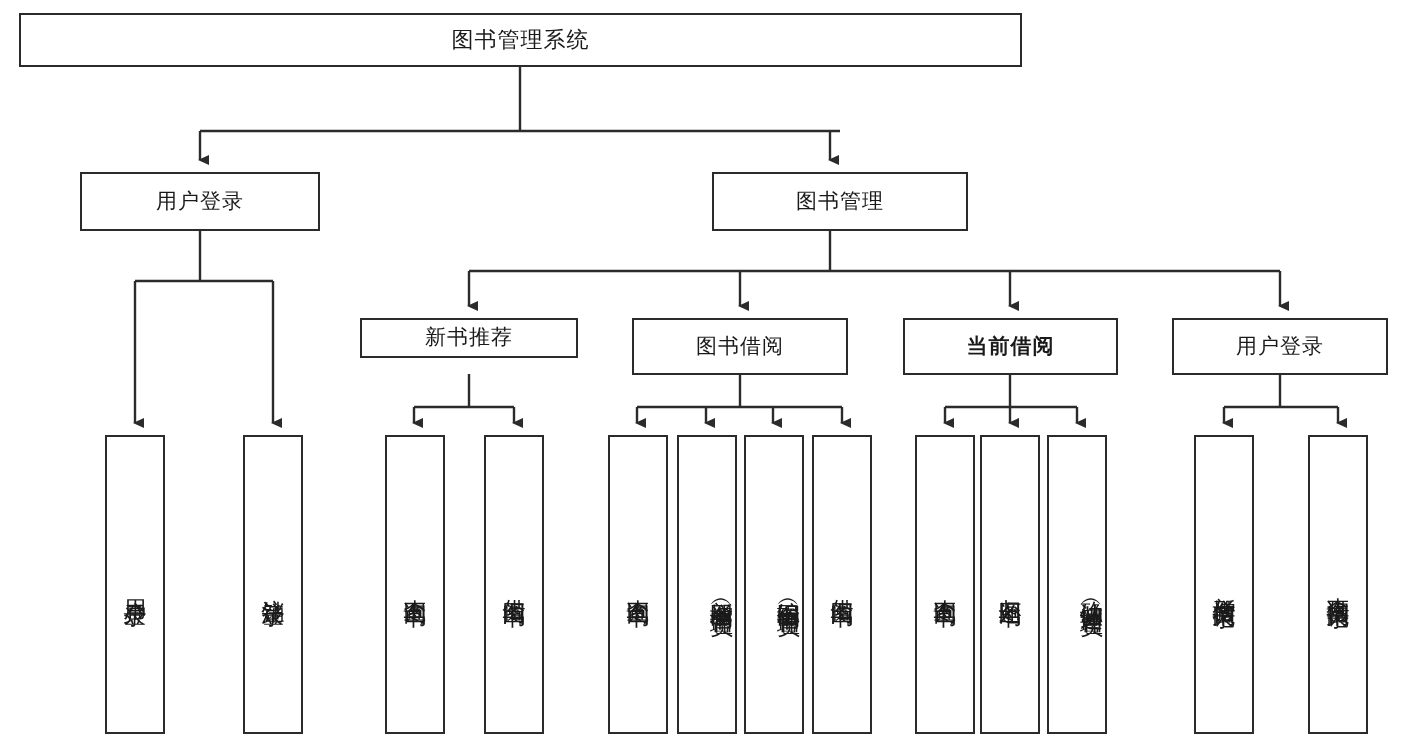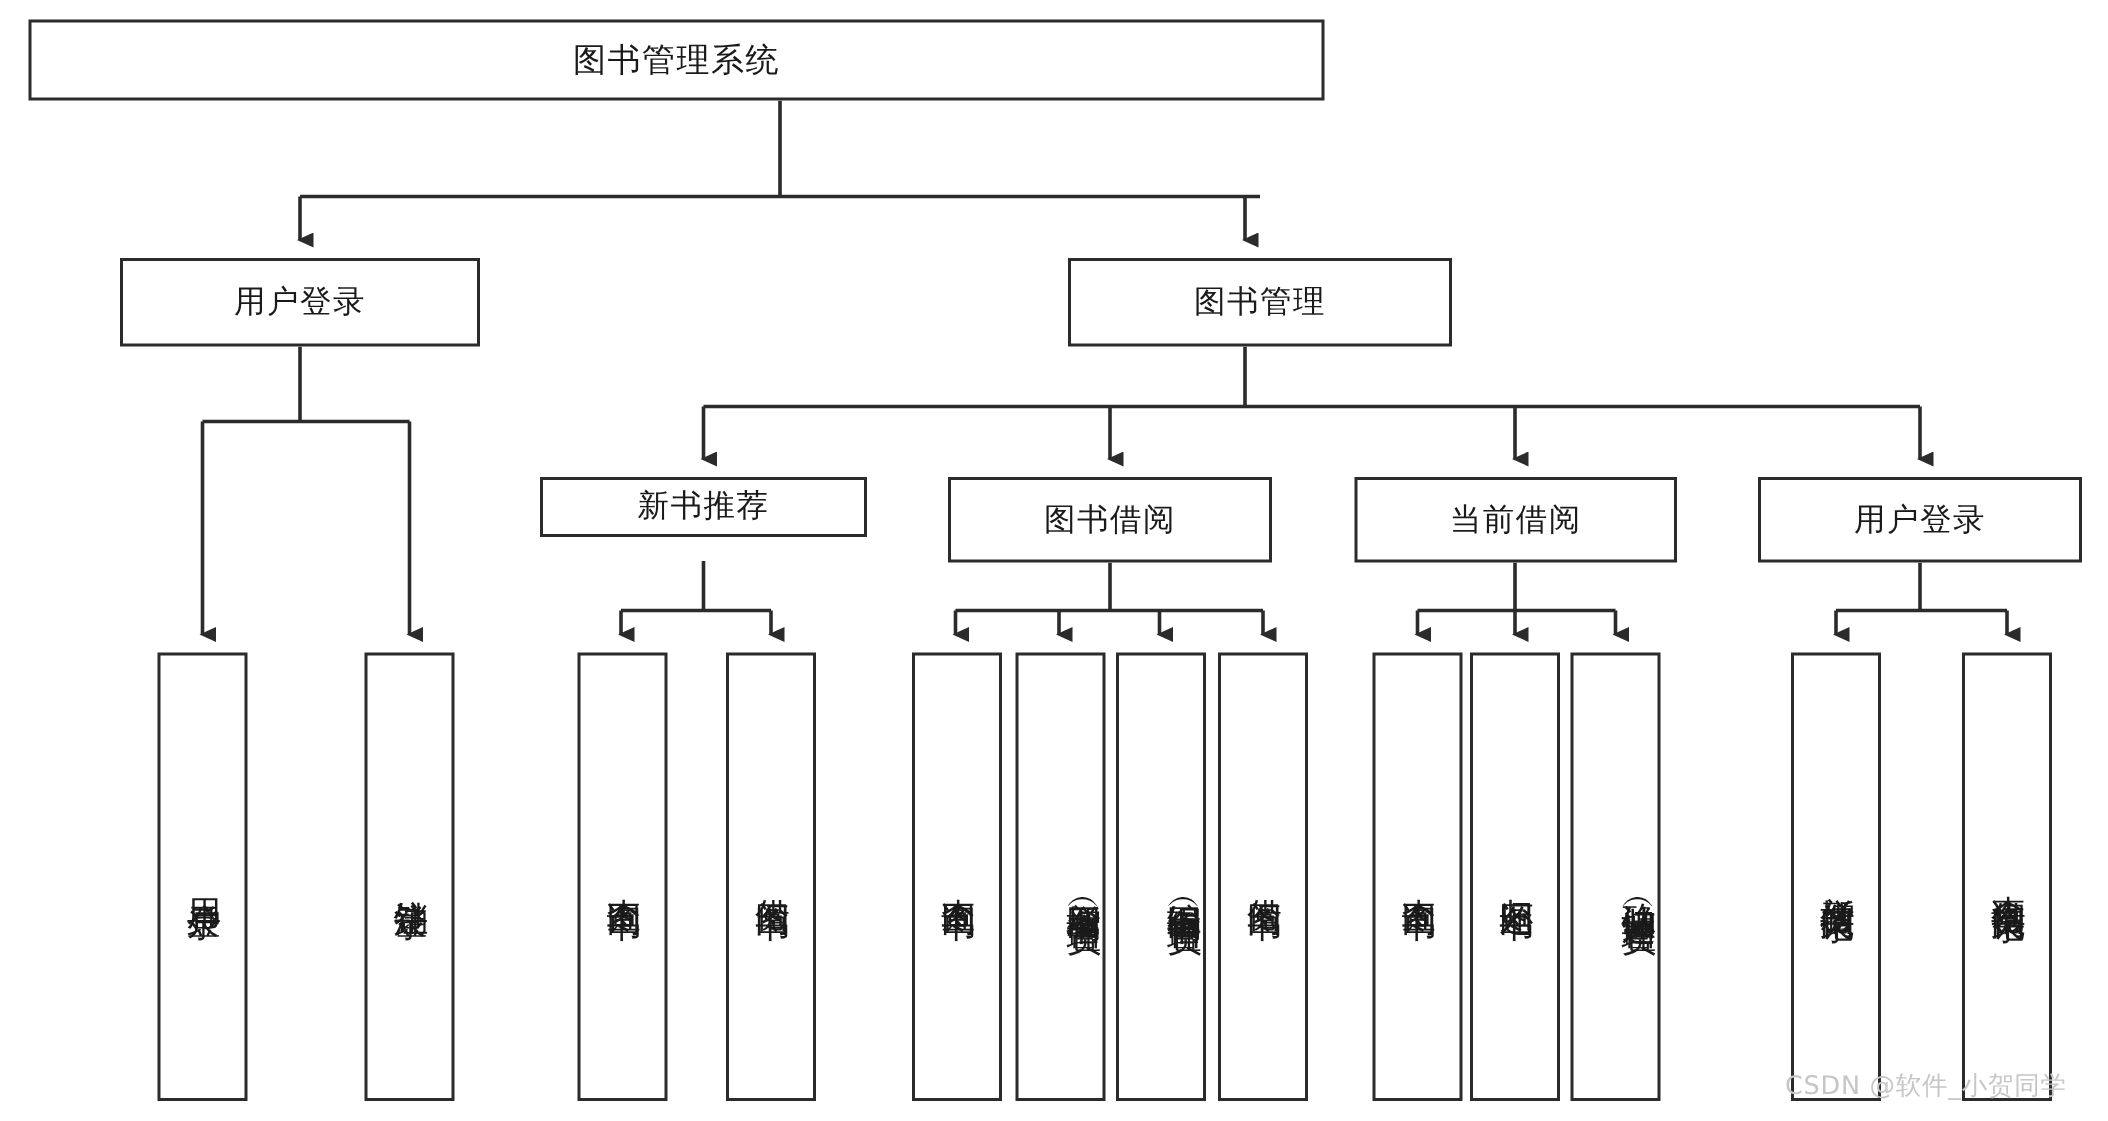--- a/index.html
+++ b/index.html
@@ -78,42 +78,41 @@
       <path d="M1010,407 L1010,423" marker-end="url(#arw)"></path>
       <path d="M1077,407 L1077,423" marker-end="url(#arw)"></path>
 
       <path d="M1280,375 L1280,407"></path>
       <path d="M1224,407 L1338,407"></path>
       <path d="M1224,407 L1224,423" marker-end="url(#arw)"></path>
       <path d="M1338,407 L1338,423" marker-end="url(#arw)"></path>
     </g>
   </svg>
 
-  <div class="node title" style="left:19px;top:13px;width:864px;height:54px;">图书管理系统</div>
+  <div class="node title" style="left:19px;top:13px;width:1003px;height:54px;">图书管理系统</div>
 
   <div class="node horiz" style="left:80px;top:172px;width:240px;height:59px;">用户登录</div>
   <div class="node horiz" style="left:712px;top:172px;width:256px;height:59px;">图书管理</div>
 
   <div class="node horiz" style="left:360px;top:318px;width:218px;height:40px;">新书推荐</div>
   <div class="node horiz" style="left:632px;top:318px;width:216px;height:57px;text-align:center;">图书借阅</div>
-  <div class="node horiz" style="left:903px;top:318px;width:215px;height:57px;">当前借阅</div>
+  <div class="node horiz" style="left:903px;top:318px;width:215px;height:57px;font-weight:bold;">当前借阅</div>
   <div class="node horiz" style="left:1172px;top:318px;width:216px;height:57px;">用户登录</div>
 
   <div class="node leaf mid" style="left:105px;top:435px;width:60px;height:299px;">用户登录</div>
   <div class="node leaf mid" style="left:243px;top:435px;width:60px;height:299px;">注销登录</div>
 
   <div class="node leaf mid" style="left:385px;top:435px;width:60px;height:299px;">查询图书</div>
   <div class="node leaf mid" style="left:484px;top:435px;width:60px;height:299px;">借阅图书</div>
 
   <div class="node leaf mid" style="left:608px;top:435px;width:60px;height:299px;">查询图书</div>
   <div class="node leaf" style="left:677px;top:435px;width:60px;height:299px;">新增图书（管理员）</div>
   <div class="node leaf" style="left:744px;top:435px;width:60px;height:299px;">编辑图书（管理员）</div>
   <div class="node leaf mid" style="left:812px;top:435px;width:60px;height:299px;">借阅图书</div>
 
   <div class="node leaf mid" style="left:915px;top:435px;width:60px;height:299px;">查询图书</div>
   <div class="node leaf mid" style="left:980px;top:435px;width:60px;height:299px;">归还图书</div>
   <div class="node leaf" style="left:1047px;top:435px;width:60px;height:299px;">确认归还（管理员）</div>
 
   <div class="node leaf mid" style="left:1194px;top:435px;width:60px;height:299px;">新增借阅记录</div>
   <div class="node leaf mid" style="left:1308px;top:435px;width:60px;height:299px;">查询借阅记录</div>
 
-  <div id="watermark">CSDN @软件_小贺同学</div>
 </div>
 
 </body></html>

